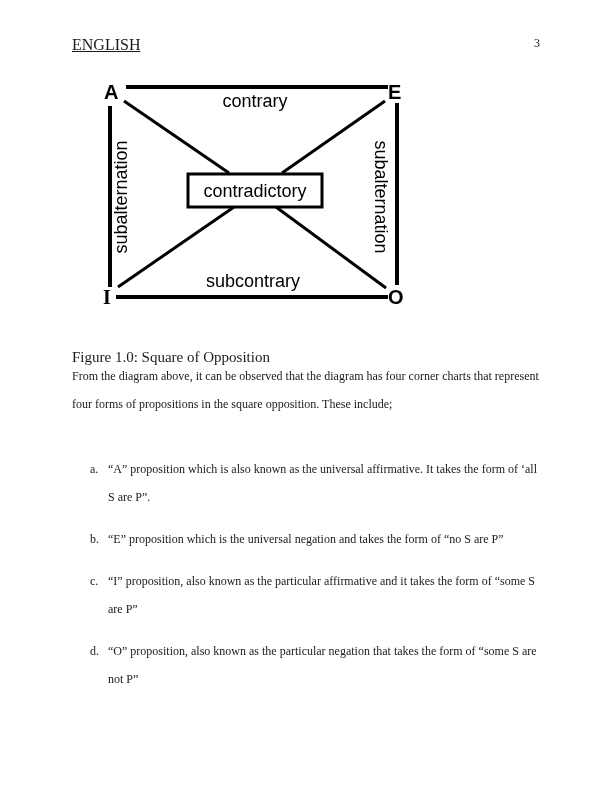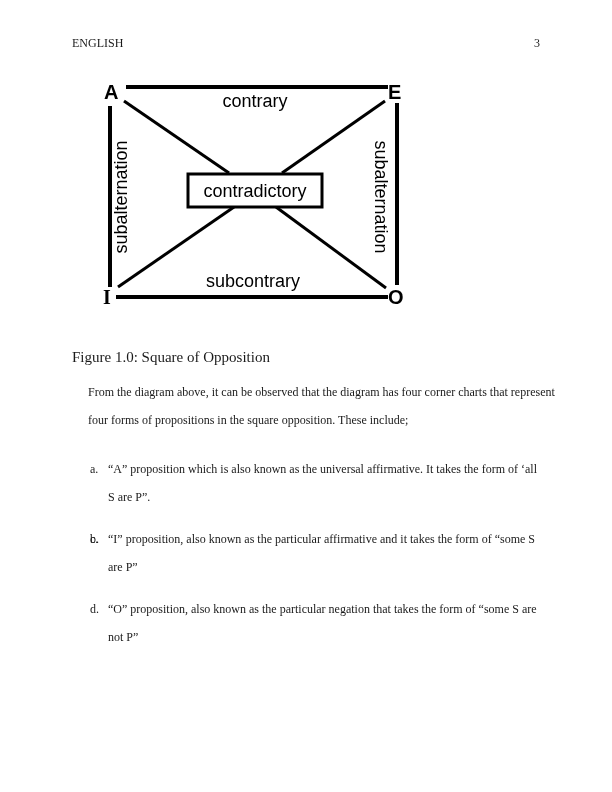--- a/index.html
+++ b/index.html
@@ -1,21 +1,21 @@
 <!DOCTYPE html>
 <html><head>
   <meta charset="utf-8">
   <style>
     html, body { margin: 0; padding: 0; background: #ffffff; }
     body {
       width: 612px; height: 792px; position: relative; overflow: hidden;
       font-family: "Liberation Serif", "DejaVu Serif", serif;
       color: #1a1a1a;
     }
-    .header-left { position: absolute; left: 72px; top: 36px; font-size: 12px; }
+    .header-left { position: absolute; left: 72px; top: 36px; font-size: 16px; text-decoration: underline; }
     .header-right { position: absolute; right: 72px; top: 36px; font-size: 12px; }
     .figure { position: absolute; left: 95px; top: 75px; width: 320px; height: 235px; }
     .figure svg { display: block; }
     .caption { position: absolute; left: 72px; top: 349px; font-size: 15px; }
     .para { position: absolute; left: 72px; top: 362px; width: 470px; font-size: 12px; line-height: 28px; }
     .list { position: absolute; left: 72px; top: 455px; width: 470px; margin: 0; padding: 0; list-style: none; font-size: 12px; }
     .list li { position: relative; padding-left: 36px; line-height: 28px; margin-bottom: 14px; }
     .list .marker { position: absolute; left: 18px; top: 0; }
   </style>
 </head>
@@ -52,29 +52,30 @@
       <text x="158" y="212" font-size="18" text-anchor="middle">subcontrary</text>
       <text x="160" y="122" font-size="18" text-anchor="middle">contradictory</text>
       <text x="0" y="0" font-size="18" text-anchor="middle" transform="translate(32,122) rotate(-90)">subalternation</text>
       <text x="0" y="0" font-size="18" text-anchor="middle" transform="translate(280,122) rotate(90)">subalternation</text>
     </g>
   </svg>
 </div>
 
 <div class="caption">Figure 1.0: Square of Opposition</div>
 
-<p class="para" style="margin:16px;">From the diagram above, it can be observed that the diagram has four corner charts that represent four forms of propositions in the square opposition. These include;</p>
+<p class="para" style="margin:0;">From the diagram above, it can be observed that the diagram has four corner charts that represent four forms of propositions in the square opposition. These include;</p>
 
 <ol class="list">
   <li>
     <span class="marker">a.</span>
     <span>“A” proposition which is also known as the universal affirmative. It takes the form of ‘all S are P”.</span>
   </li>
   <li>
     <span class="marker">b.</span>
+    <span>“E” proposition which is the universal negation and takes the form of “no S are P”</span>
   </li>
   <li>
     <span class="marker">c.</span>
     <span>“I” proposition, also known as the particular affirmative and it takes the form of “some S are P”</span>
   </li>
   <li>
     <span class="marker">d.</span>
     <span>“O” proposition, also known as the particular negation that takes the form of “some S are not P”</span>
   </li>
 </ol>

